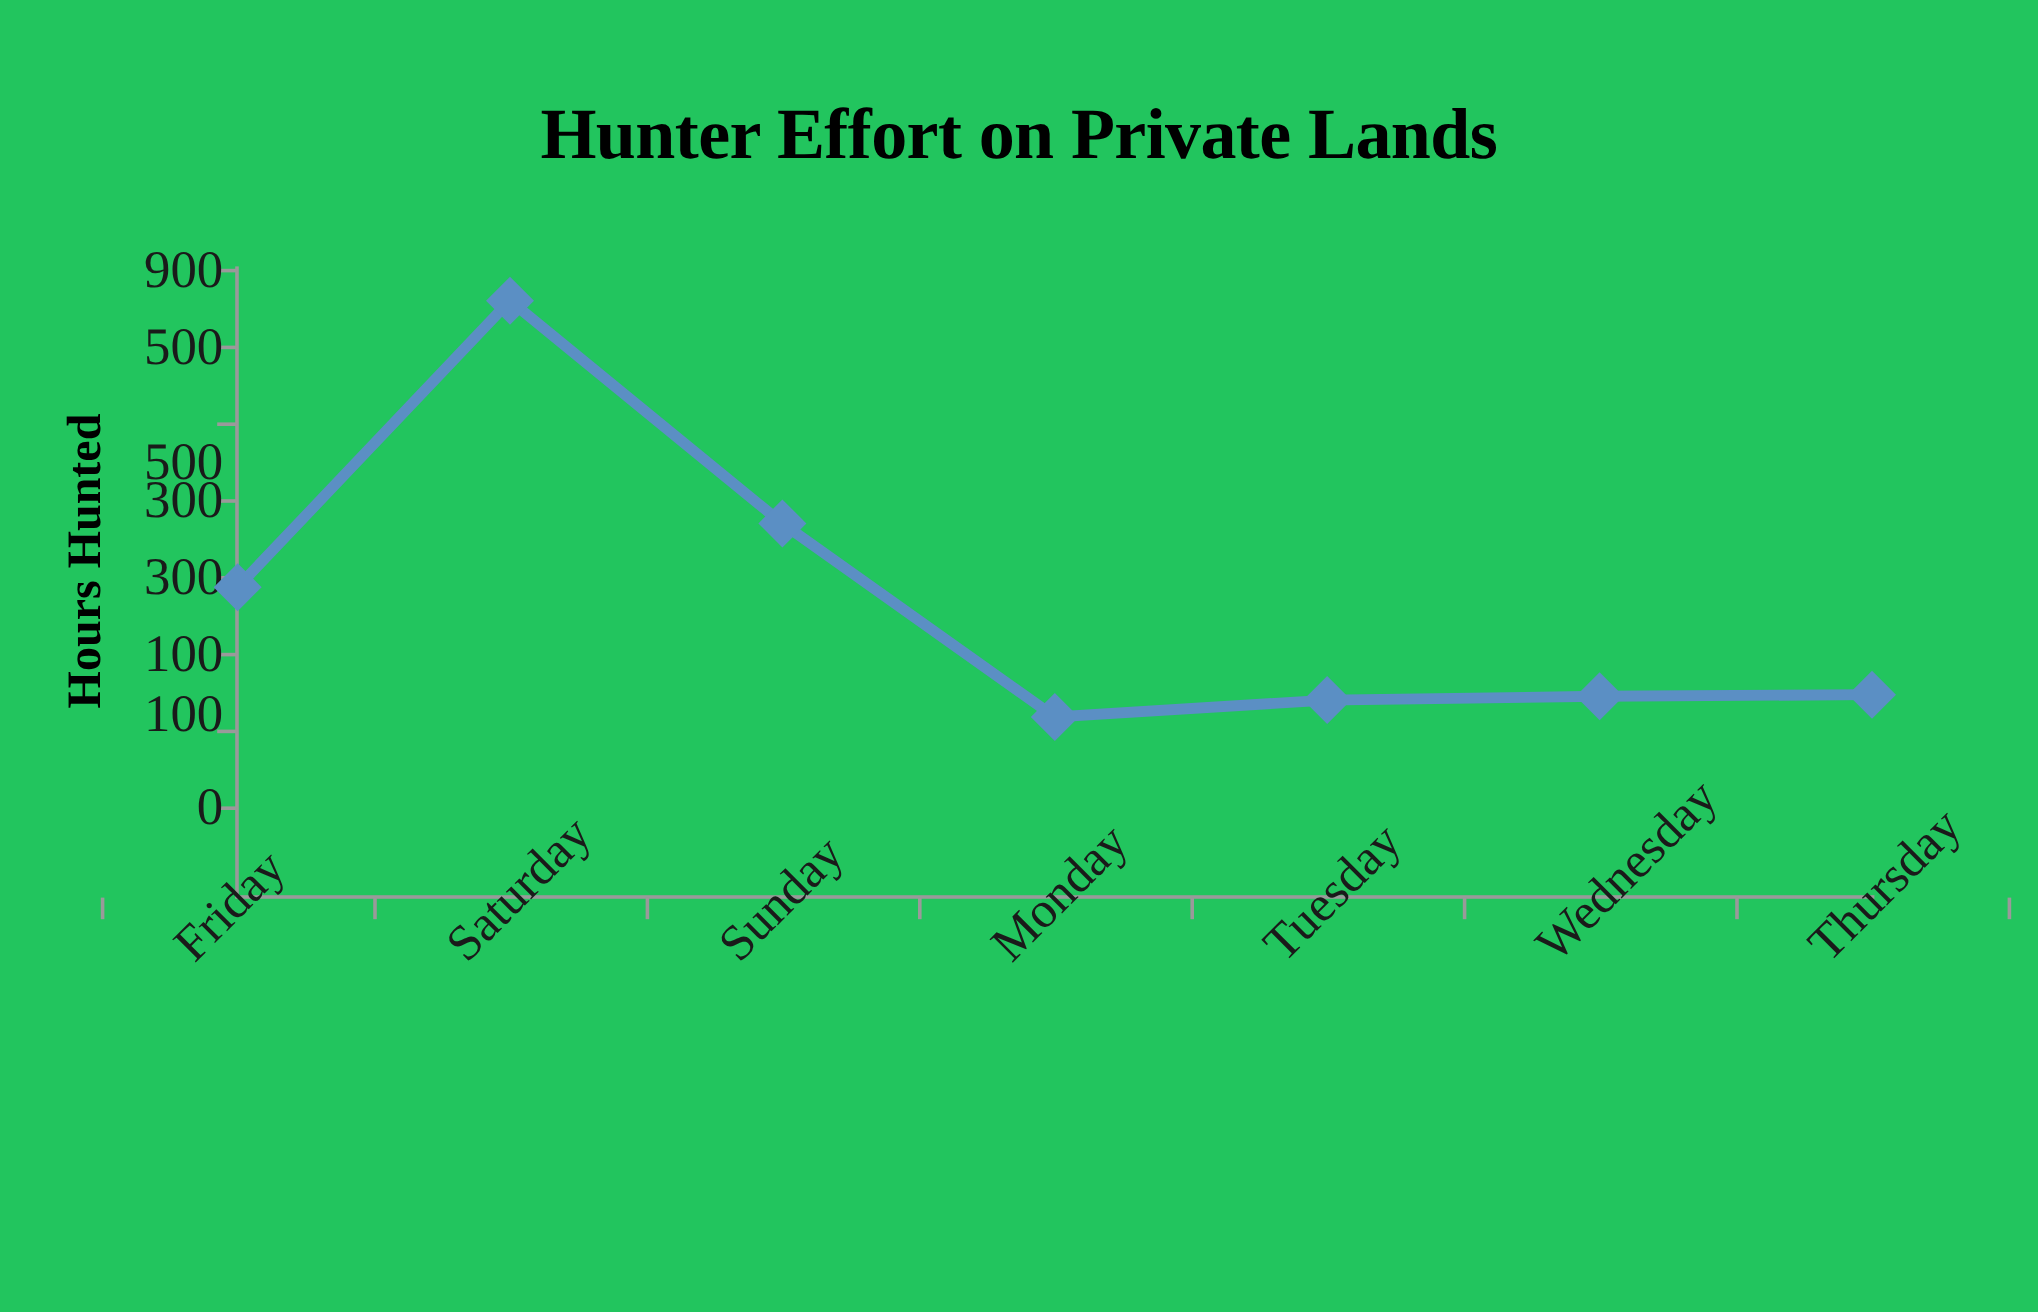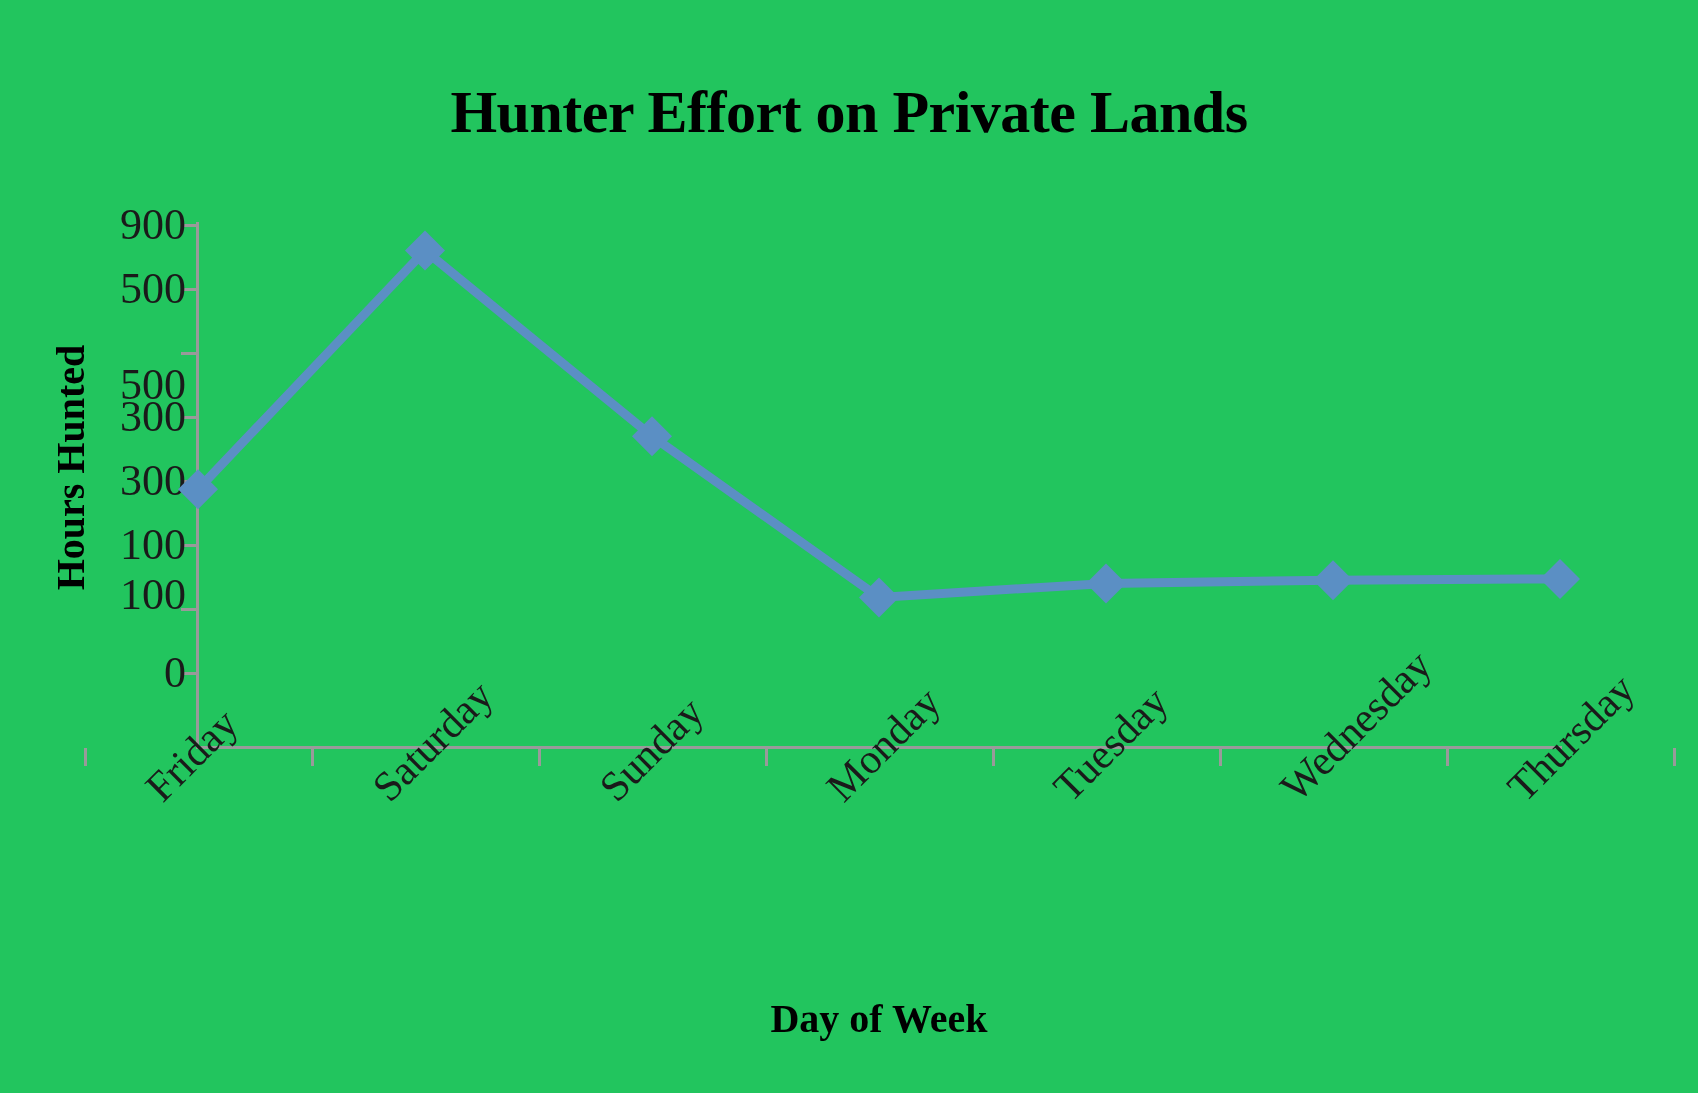--- a/index.html
+++ b/index.html
@@ -172,21 +172,20 @@
       <div class="cat-label" style="left: 365px;">Saturday</div>
       <div class="cat-label" style="left: 592px;">Sunday</div>
       <div class="cat-label" style="left: 819px;">Monday</div>
       <div class="cat-label" style="left: 1046px;">Tuesday</div>
       <div class="cat-label" style="left: 1273px;">Wednesday</div>
       <div class="cat-label" style="left: 1500px;">Thursday</div>
     </div>
 
   <div id="y-axis-title">Hours Hunted</div>
 
-  <div id="x-axis-title">Day of Week</div>
 
   <svg id="series-svg" viewBox="0 0 1698 1093" preserveAspectRatio="none">
       <polyline points="198,489.32000000000005 425,250.60000000000002 652,436.2 879,597.48 1106,583.4 1333,580.2 1560,578.92" fill="none" stroke="#5B8FC4" stroke-width="9" stroke-linejoin="miter" stroke-linecap="butt"></polyline>
       <polygon points="198,469.32000000000005 218,489.32000000000005 198,509.32000000000005 178,489.32000000000005" fill="#5B8FC4"></polygon>
       <polygon points="425,230.60000000000002 445,250.60000000000002 425,270.6 405,250.60000000000002" fill="#5B8FC4"></polygon>
       <polygon points="652,416.2 672,436.2 652,456.2 632,436.2" fill="#5B8FC4"></polygon>
       <polygon points="879,577.48 899,597.48 879,617.48 859,597.48" fill="#5B8FC4"></polygon>
       <polygon points="1106,563.4 1126,583.4 1106,603.4 1086,583.4" fill="#5B8FC4"></polygon>
       <polygon points="1333,560.2 1353,580.2 1333,600.2 1313,580.2" fill="#5B8FC4"></polygon>
       <polygon points="1560,558.92 1580,578.92 1560,598.92 1540,578.92" fill="#5B8FC4"></polygon>

